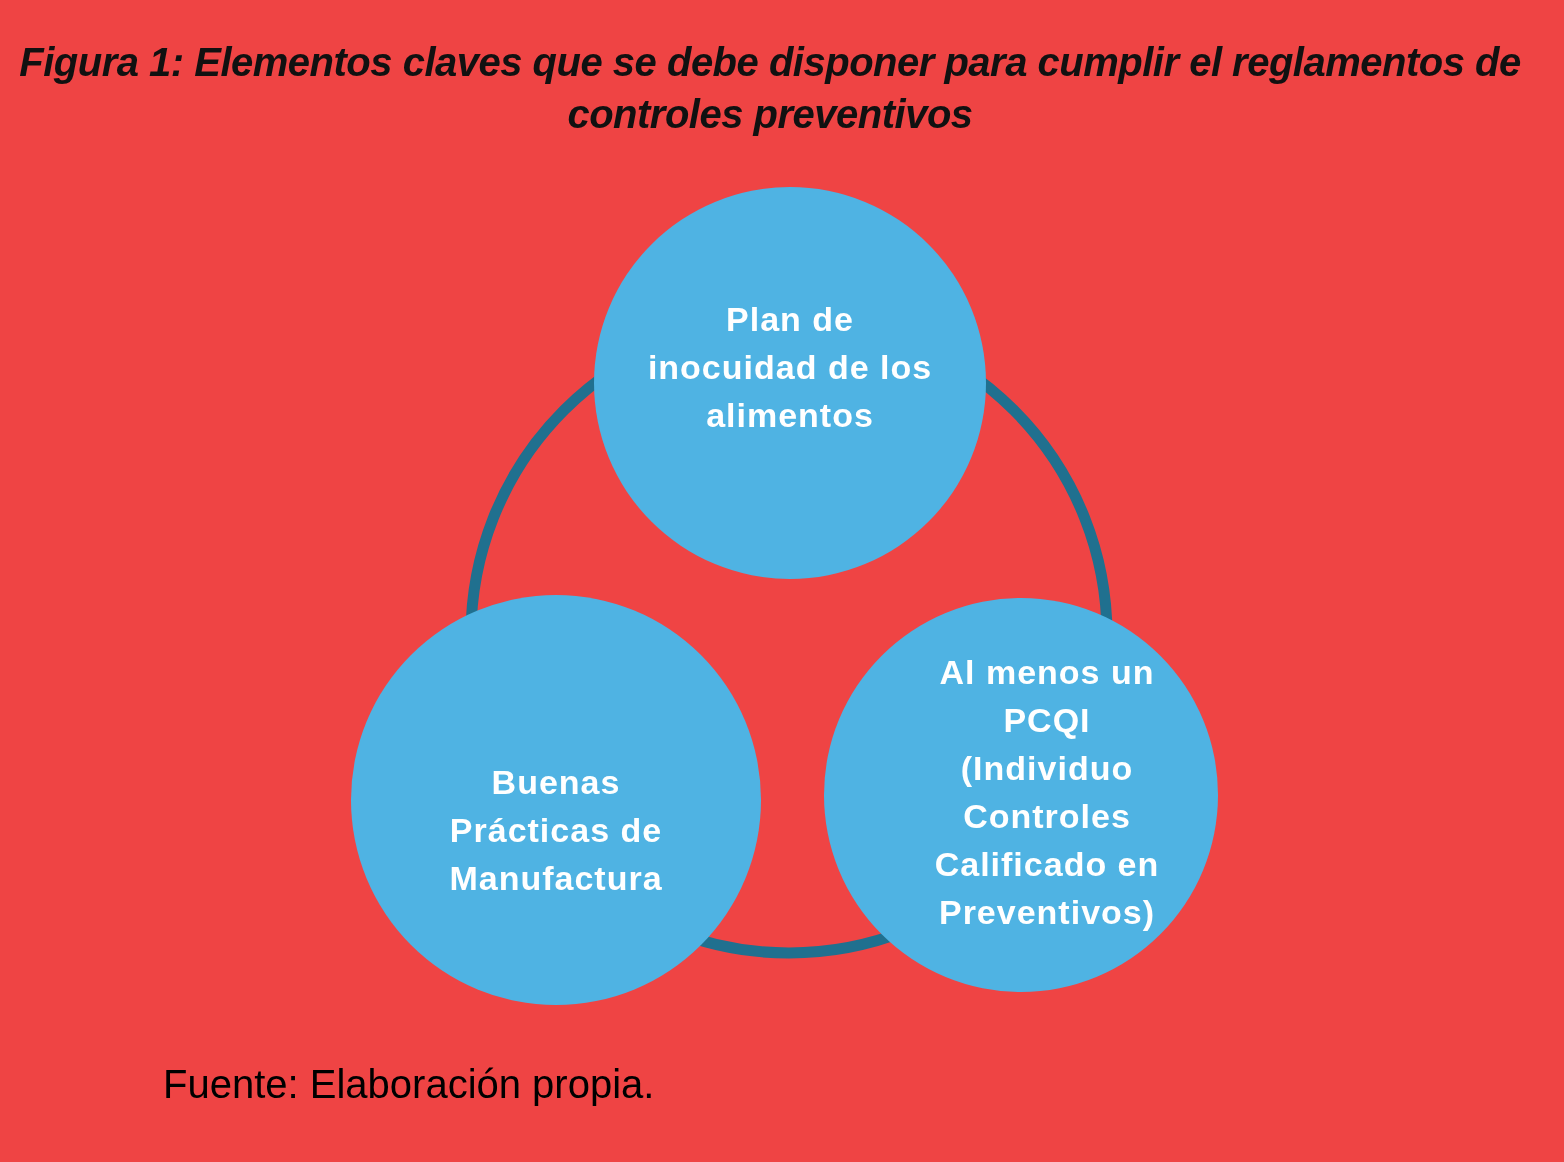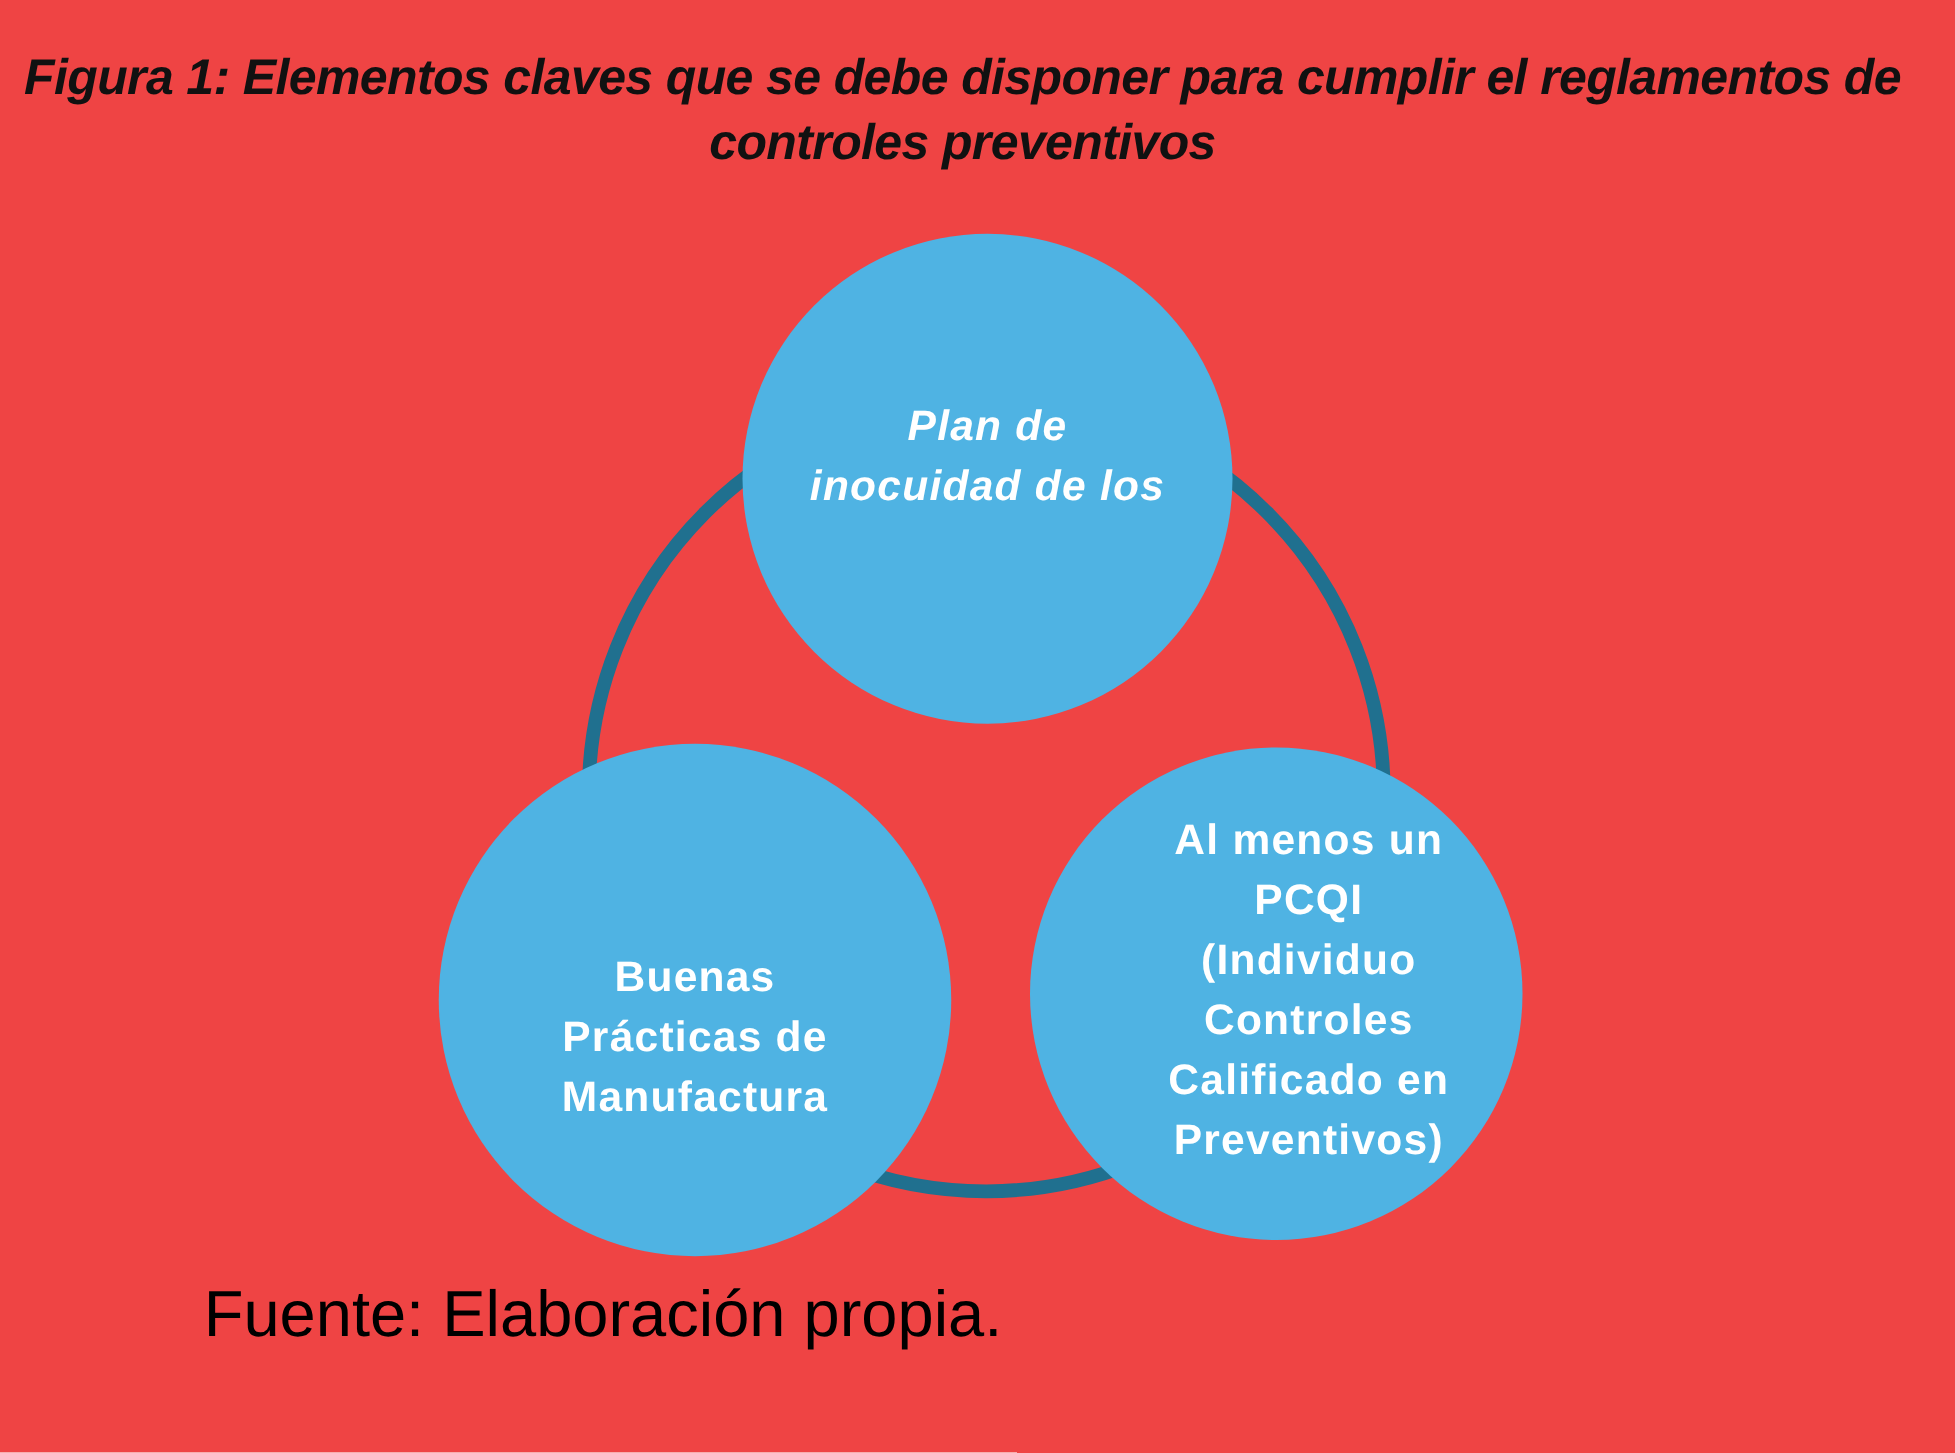--- a/index.html
+++ b/index.html
@@ -35,28 +35,28 @@
   .node-label {
     position: absolute;
     text-align: center;
     color: #ffffff;
     font-weight: bold;
     font-size: 34px;
     line-height: 48px;
     letter-spacing: 1px;
   }
   .node-label .line { display: block; }
-  .label-plan { left: 600px; top: 317px; width: 380px; font-style: italic; }
+  .label-plan { left: 600px; top: 295px; width: 380px; }
   .label-bpm  { left: 366px; top: 758px; width: 380px; }
   .label-pcqi { left: 857px; top: 648px; width: 380px; }
   .source-caption {
     position: absolute;
     left: 163px;
-    top: 1022px;
-    font-size: 52px;
+    top: 1062px;
+    font-size: 40px;
     font-weight: normal;
     color: #000000;
   }
 </style>
 </head>
 <body>
 
 <div class="page">
 
   <div class="figure-title">
@@ -67,20 +67,21 @@
   <svg class="diagram-svg" viewBox="0 0 1564 1162" xmlns="http://www.w3.org/2000/svg">
     <circle cx="789" cy="635" r="318" fill="none" stroke-width="11" stroke="#20708F"></circle>
     <circle cx="790" cy="383" r="196" fill="#4FB3E3"></circle>
     <circle cx="556" cy="800" r="205" fill="#4FB3E3"></circle>
     <circle cx="1021" cy="795" r="197" fill="#4FB3E3"></circle>
   </svg>
 
   <div class="node-label label-plan">
     <span class="line">Plan de</span>
     <span class="line">inocuidad de los</span>
+    <span class="line">alimentos</span>
   </div>
 
   <div class="node-label label-bpm">
     <span class="line">Buenas</span>
     <span class="line">Prácticas de</span>
     <span class="line">Manufactura</span>
   </div>
 
   <div class="node-label label-pcqi">
     <span class="line">Al menos un</span>

